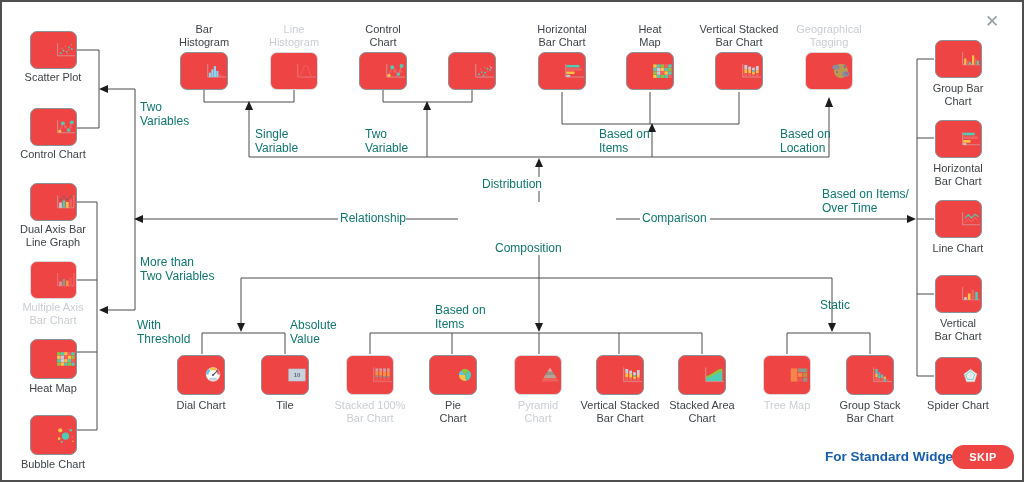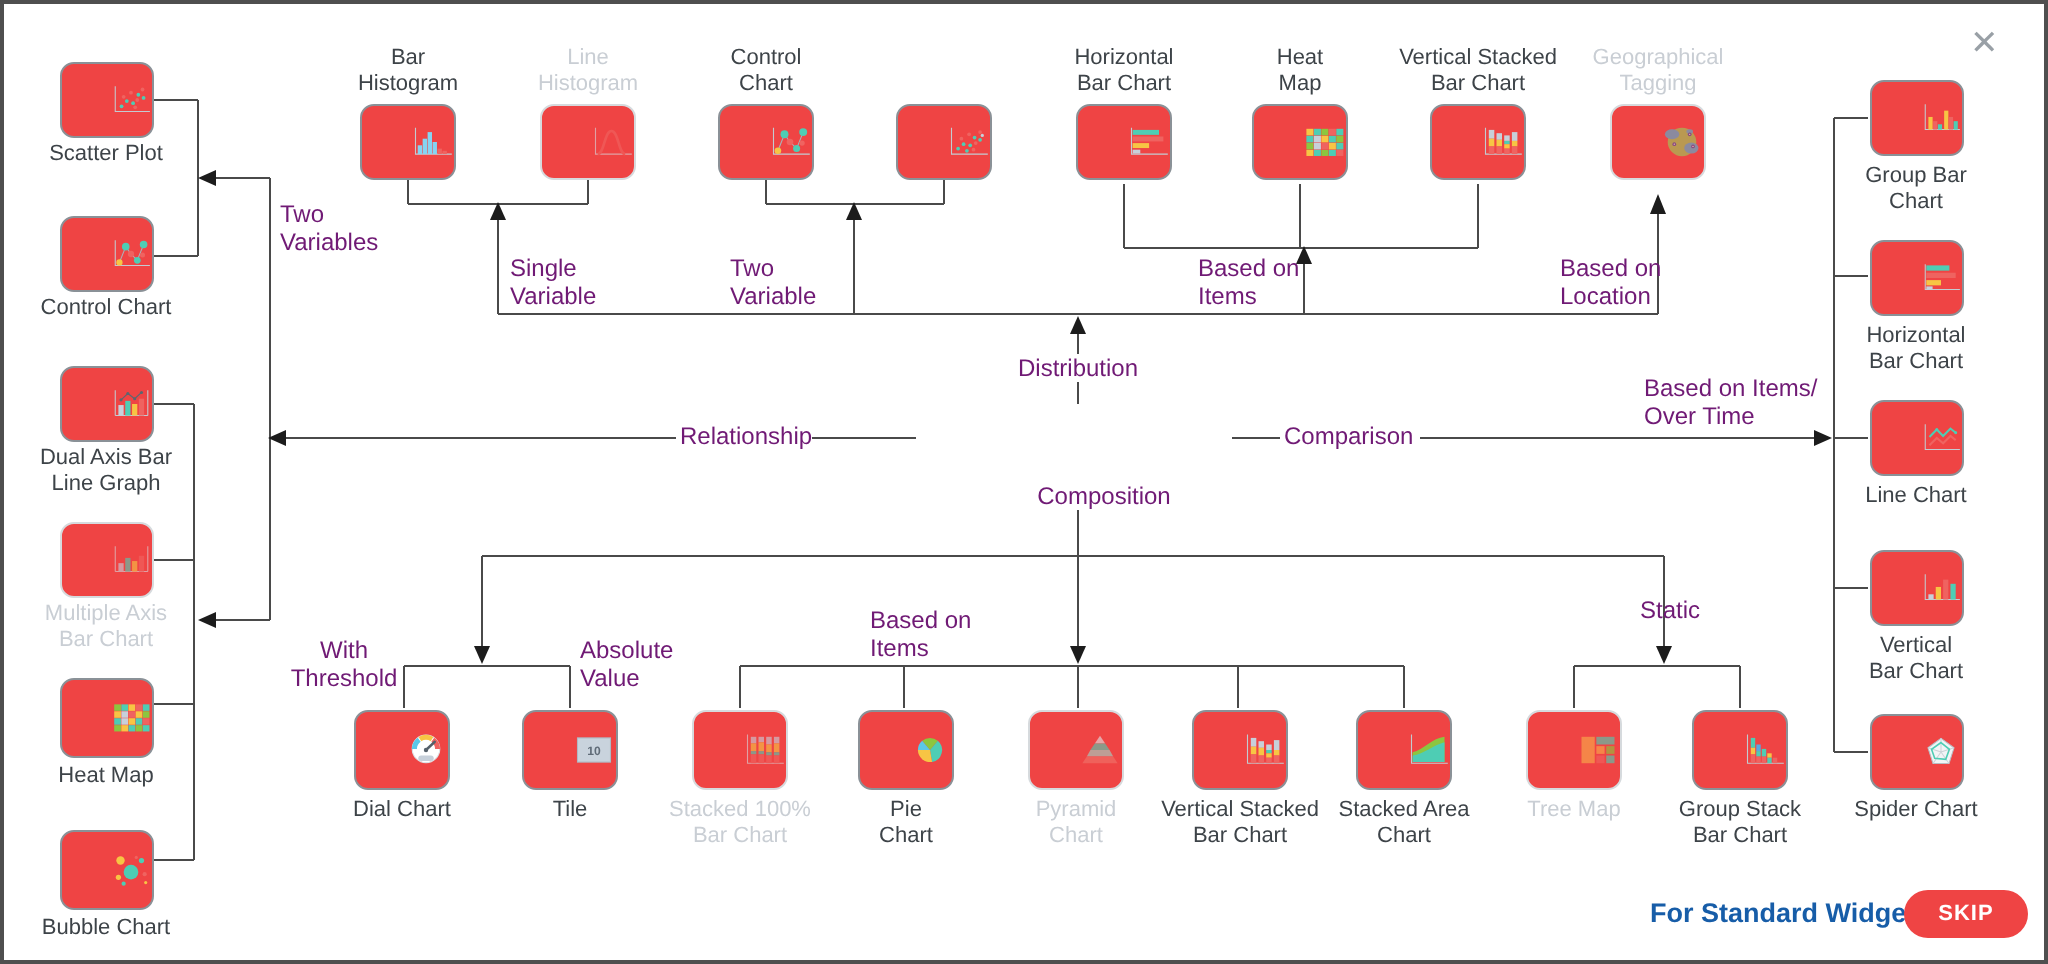--- a/index.html
+++ b/index.html
@@ -7,23 +7,23 @@
     border:2px solid #4f4f4f;box-sizing:border-box;overflow:hidden;
     font-family:"Liberation Sans",sans-serif;}
   svg.lines{position:absolute;left:0;top:0;pointer-events:none;}
   .card{position:absolute;width:48px;height:38px;background:#ef4444;
     border:1.5px solid #8a9197;border-radius:7px;display:flex;
     align-items:center;justify-content:center;box-sizing:border-box;padding-left:24px;}
   .card.dis{border-color:#d6dadd;}
   .card.dis svg{opacity:.62;}
   .lbl{position:absolute;font-size:11px;line-height:12.5px;color:#3d4348;text-align:center;}
   .lbl.dis{color:#c9ced4;}
-  .blabel{position:absolute;font-size:12px;line-height:13.5px;color:#701a75;}
+  .blabel{position:absolute;font-size:12px;line-height:13.5px;color:#0f766e;}
   .blabel .bgw{background:#fff;padding:0 3px;}
-  .ctr{text-align:center;}
+  .ctr{text-align:left;}
   #center-node{position:absolute;left:458px;top:199px;width:154px;height:39px;
     background:#e4752c;border-radius:20px;color:#fff;font-size:12px;line-height:14px;
     font-weight:bold;display:flex;flex-direction:column;align-items:center;justify-content:center;}
   #close-x{position:absolute;left:983px;top:9px;font-size:17px;color:#99a0a6;cursor:pointer;}
   #footer-label{position:absolute;left:823px;top:447px;font-size:13.5px;font-weight:bold;color:#175da8;}
   #skip-btn{position:absolute;left:950px;top:443px;width:62px;height:24px;background:#ef4444;
     border-radius:12px;color:#fff;font-size:11px;font-weight:bold;letter-spacing:.5px;
     display:flex;align-items:center;justify-content:center;cursor:pointer;}
 </style>
 </head>
@@ -71,20 +71,21 @@
 
   <div class="blabel ctr" style="left:477px;top:176px;width:120px"><span class="bgw">Distribution</span></div>
   <div class="blabel" style="left:338px;top:210px">Relationship</div>
   <div class="blabel" style="left:640px;top:210px">Comparison</div>
   <div class="blabel ctr" style="left:490px;top:240px;width:120px"><span class="bgw">Composition</span></div>
   <div class="blabel" style="left:138px;top:99px"><span>Two</span><br><span>Variables</span></div>
   <div class="blabel" style="left:253px;top:126px"><span>Single</span><br><span>Variable</span></div>
   <div class="blabel" style="left:363px;top:126px"><span>Two</span><br><span>Variable</span></div>
   <div class="blabel" style="left:597px;top:126px"><span>Based on</span><br><span>Items</span></div>
   <div class="blabel" style="left:778px;top:126px"><span>Based on</span><br><span>Location</span></div>
+  <div class="blabel" style="left:138px;top:254px"><span>More than</span><br><span>Two Variables</span></div>
   <div class="blabel" style="left:820px;top:186px"><span>Based on Items/</span><br><span>Over Time</span></div>
   <div class="blabel ctr" style="left:135px;top:317px;width:70px"><span>With</span><br><span>Threshold</span></div>
   <div class="blabel" style="left:288px;top:317px"><span>Absolute</span><br><span>Value</span></div>
   <div class="blabel" style="left:433px;top:302px"><span>Based on</span><br><span>Items</span></div>
   <div class="blabel" style="left:818px;top:297px">Static</div>
 
   <div class="lbl" style="left:157px;top:21px;width:90px"><span>Bar</span><br><span>Histogram</span></div>
   <div class="card" style="left:178px;top:50px">
     <svg width="40" height="30" viewBox="0 0 40 30">
         <path d="M5 2 V26 H38" stroke="#c3cbd1" fill="none"></path>

